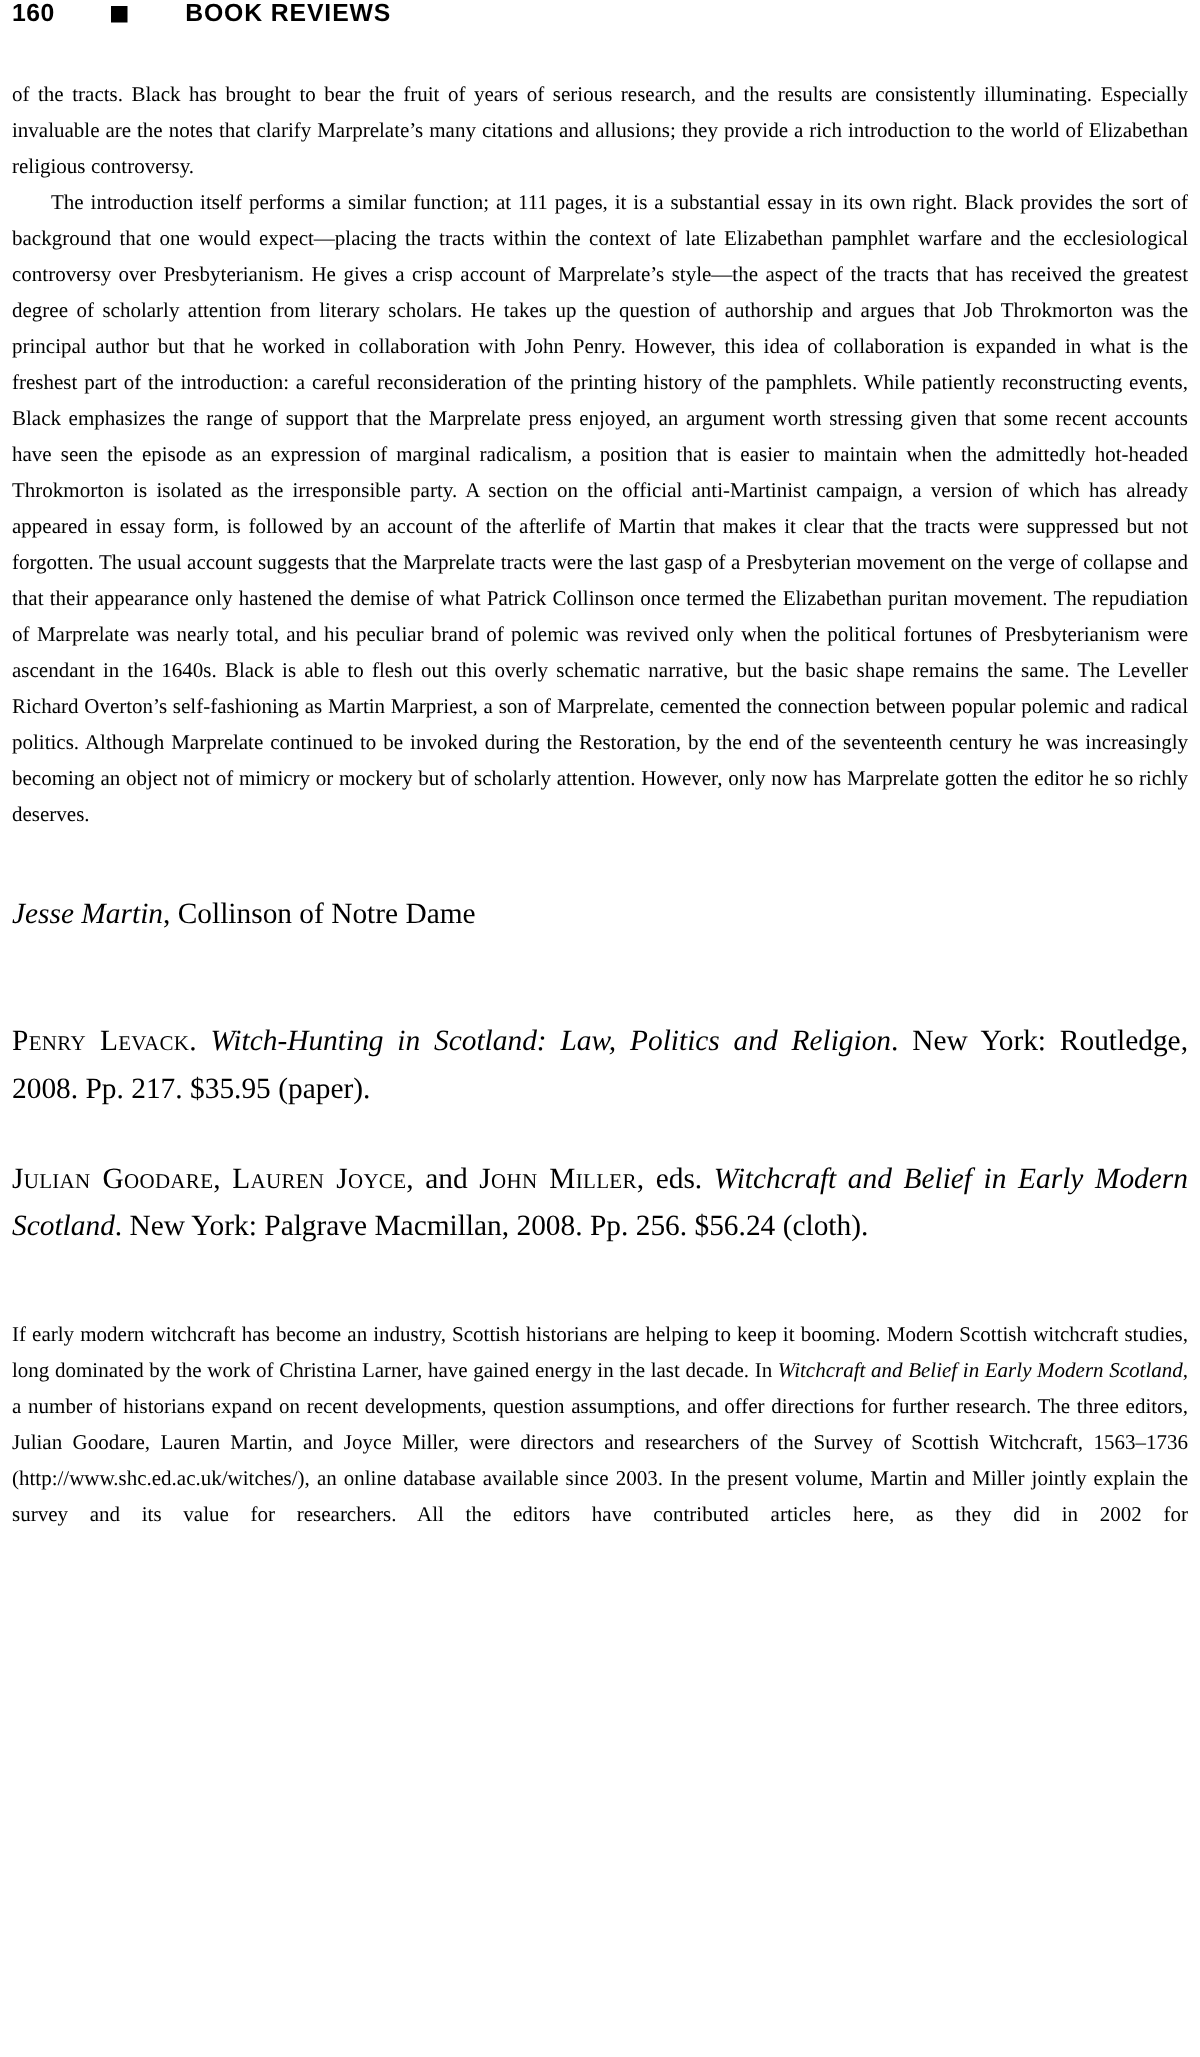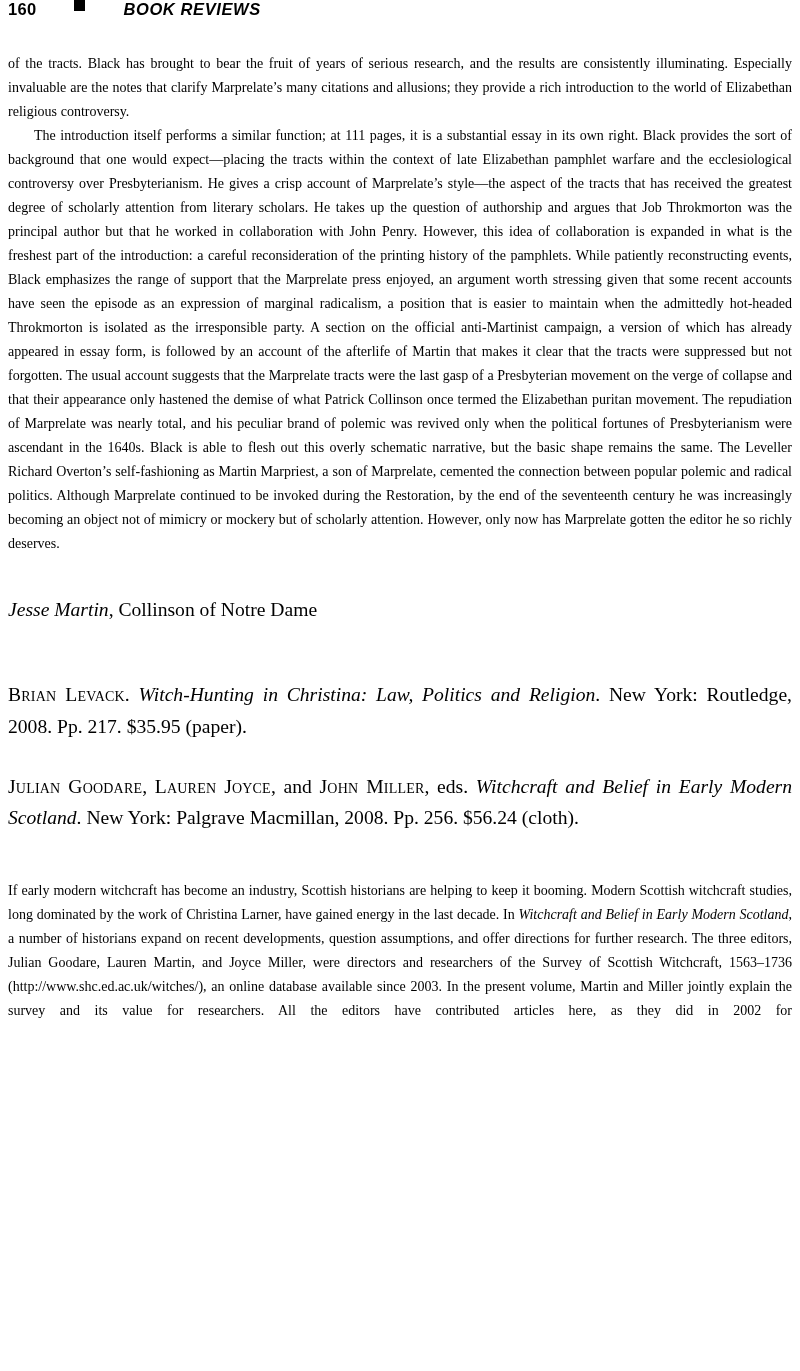--- a/index.html
+++ b/index.html
@@ -22,38 +22,38 @@
     overflow: hidden;
     box-sizing: border-box;
   }
 
   
   .running-head {
     position: absolute;
     left: 8px;
     top: 0px;
     display: flex;
+    align-items: center;
     font-family: "Liberation Sans", "DejaVu Sans", sans-serif;
     font-weight: bold;
     font-size: 16.5px;
     letter-spacing: 0.3px;
   }
   .running-head .folio {
     margin-right: 38px;
   }
   .running-head .dingbat {
     display: inline-block;
     width: 11px;
     height: 11px;
     background: #000;
     margin-right: 38px;
   }
   .running-head .head-title {
     letter-spacing: 0.6px;
-    font-style: italic;
   }
 
   
   .content {
     position: absolute;
     left: 8px;
     top: 52px;
     width: 784px;
   }
 
@@ -134,21 +134,21 @@
 
     <div class="gap-sig"></div>
 
     <p class="sig">
       <span class="name">Jesse Martin</span><span>, Collinson of Notre Dame</span>
     </p>
 
     <div class="gap-cite1"></div>
 
     <p class="cite nostretch">
-      <span class="sc">Brian Levack</span><span>. </span><span class="it">Witch-Hunting in Christina: Law, Politics and Religion</span><span>. New York: Routledge, 2008. Pp. 217. $35.95 (paper).</span>
+      <span class="sc">Penry Levack</span><span>. </span><span class="it">Witch-Hunting in Scotland: Law, Politics and Religion</span><span>. New York: Routledge, 2008. Pp. 217. $35.95 (paper).</span>
     </p>
 
     <div class="gap-cite2"></div>
 
     <p class="cite nostretch">
       <span class="sc">Julian Goodare</span><span>, </span><span class="sc">Lauren Joyce</span><span>, and </span><span class="sc">John Miller</span><span>, eds. </span><span class="it">Witchcraft and Belief in Early Modern Scotland</span><span>. New York: Palgrave Macmillan, 2008. Pp. 256. $56.24 (cloth).</span>
     </p>
 
     <div class="gap-final"></div>
 

